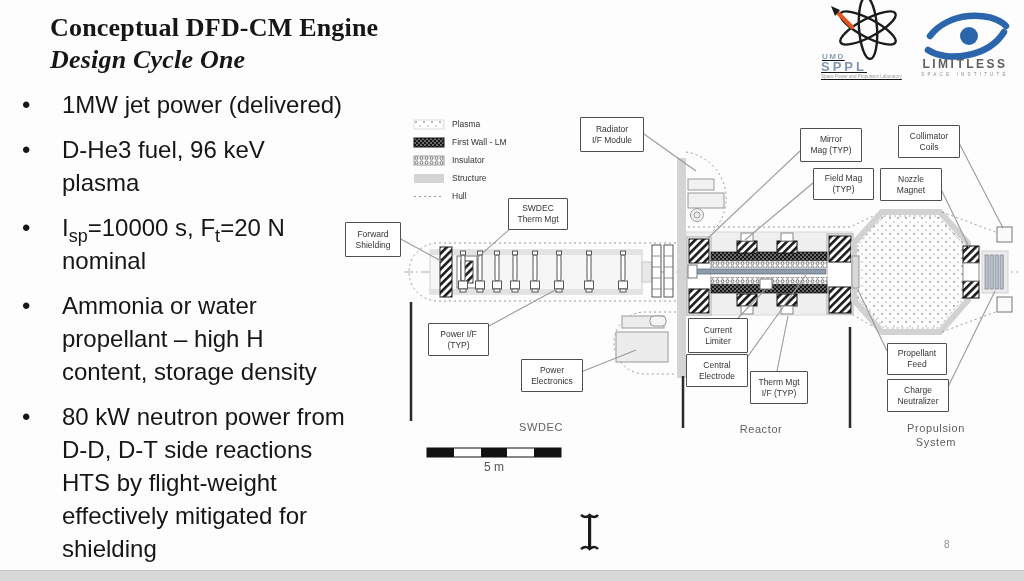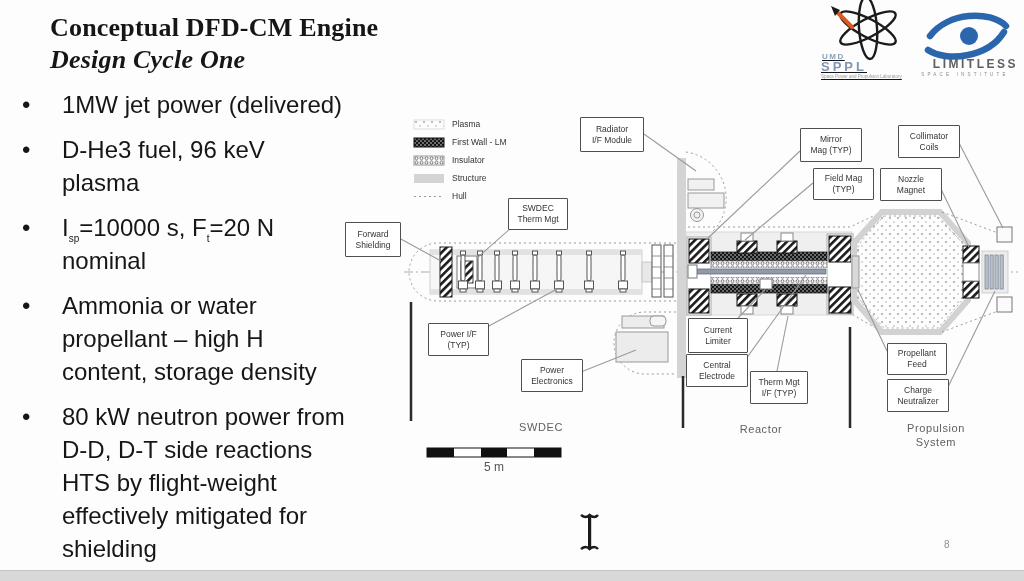--- a/index.html
+++ b/index.html
@@ -4,21 +4,21 @@
 <style>
   html,body{margin:0;padding:0;}
   body{width:1024px;height:581px;position:relative;background:#fdfdfd;overflow:hidden;
        font-family:"Liberation Sans", sans-serif;color:#161616;}
   
   .title{position:absolute;left:50px;top:12px;font-size:26px;font-weight:bold;letter-spacing:.2px;line-height:32px;font-family:Liberation Serif, serif;}
   .title .t2{font-style:italic;}
   ul.bullets{position:absolute;left:0;top:88px;margin:0;padding:0 0 0 62px;list-style:none;width:360px;}
   ul.bullets li{position:relative;font-size:24px;line-height:33px;margin-bottom:12px;}
   ul.bullets li::before{content:"•";position:absolute;left:-40px;top:0;font-size:24px;}
-  ul.bullets sub{font-size:10px;line-height:0;}
+  ul.bullets sub{font-size:18px;line-height:0;}
   
   .label-box{position:absolute;background:#fff;border:1px solid #4f4f4f;border-radius:1px;color:#333;
              font-size:8.5px;line-height:1.25;display:flex;flex-direction:column;align-items:center;
              justify-content:center;text-align:center;z-index:4;}
   #lbl-forward-shielding{left:345px;top:222px;width:54px;height:33px}
   #lbl-swdec-therm-mgt{left:508px;top:198px;width:58px;height:30px}
   #lbl-radiator-if-module{left:580px;top:117px;width:62px;height:33px}
   #lbl-mirror-mag{left:800px;top:128px;width:60px;height:32px}
   #lbl-collimator-coils{left:898px;top:125px;width:60px;height:31px}
   #lbl-field-mag{left:813px;top:168px;width:59px;height:30px}
@@ -42,21 +42,21 @@
   #sec-propulsion{left:896px;top:421px;width:80px;line-height:14px;}
   .scale-text{position:absolute;left:470px;top:460px;width:48px;text-align:center;font-size:12px;color:#555;z-index:3;}
   .page-num{position:absolute;left:944px;top:539px;font-size:10px;color:#909090;z-index:3;}
   .bottom-bar{position:absolute;left:0;top:570px;width:1024px;height:11px;background:#d8d8d8;border-top:1px solid #c2c2c2;z-index:6;}
   
   .sppl-logo{position:absolute;left:816px;top:3px;width:96px;height:78px;z-index:3;text-align:left;text-decoration:underline;}
   .sppl-umd{font-size:8px;font-weight:bold;color:#8aa0b8;letter-spacing:1.5px;margin-left:6px;line-height:8px;}
   .sppl-name{font-size:13px;font-weight:bold;color:#7e95b5;letter-spacing:3px;margin-left:5px;line-height:12px;}
   .sppl-tag{font-size:4.5px;color:#9a9a9a;margin-left:5px;white-space:nowrap;line-height:7px;}
   .lsi-logo{position:absolute;left:912px;top:6px;width:106px;height:76px;z-index:3;text-align:center;}
-  .lsi-name{font-size:12px;font-weight:bold;color:#5f5f5f;letter-spacing:2.5px;line-height:13px;text-align:right;}
+  .lsi-name{font-size:12px;font-weight:bold;color:#5f5f5f;letter-spacing:2.5px;line-height:13px;}
   .lsi-sub{font-size:4.5px;color:#8a8a8a;letter-spacing:3.2px;line-height:7px;}
   .cursor{position:absolute;left:578px;top:510px;z-index:7;}
   svg{overflow:visible;}
   .diagram-svg{position:absolute;left:0;top:0;z-index:2;}
 </style>
 </head>
 <body>
 
 <div class="title">
   <div class="t1">Conceptual DFD-CM Engine</div>

